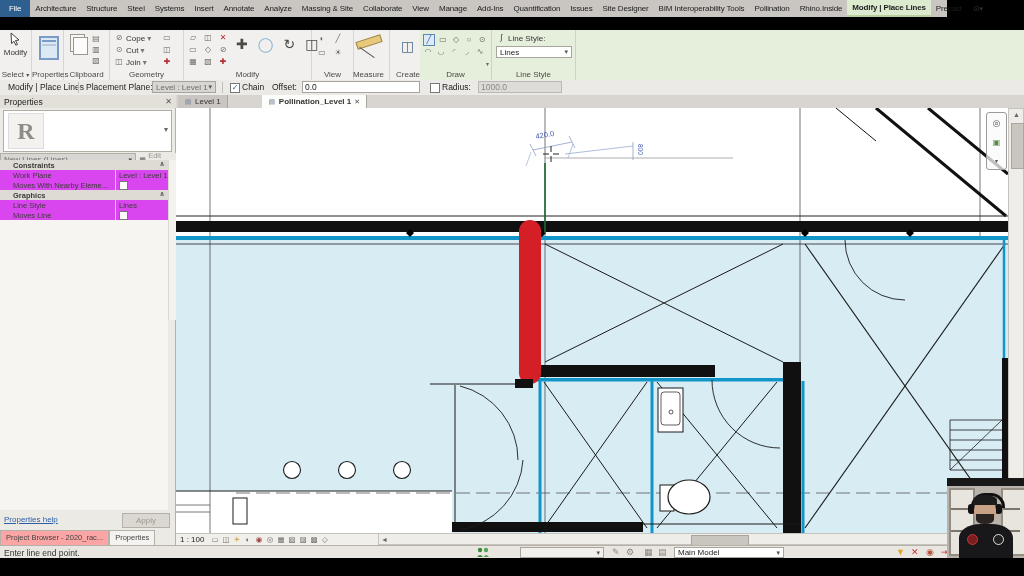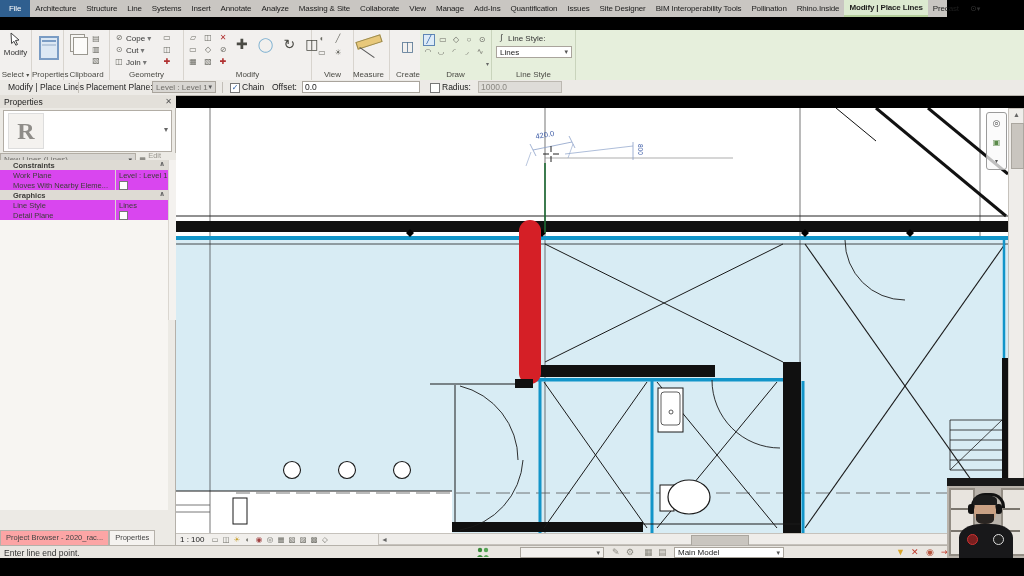--- a/index.html
+++ b/index.html
@@ -96,21 +96,21 @@
 <body>
 
 <div id="frame">
 
   <div class="abs" id="letterbox-top"></div>
 
   <div class="abs" id="tabbar">
     <span class="rtab file">File</span>
     <span class="rtab">Architecture</span>
     <span class="rtab">Structure</span>
-    <span class="rtab">Line</span>
+    <span class="rtab">Steel</span>
     <span class="rtab">Systems</span>
     <span class="rtab">Insert</span>
     <span class="rtab">Annotate</span>
     <span class="rtab">Analyze</span>
     <span class="rtab">Massing &amp; Site</span>
     <span class="rtab">Collaborate</span>
     <span class="rtab">View</span>
     <span class="rtab">Manage</span>
     <span class="rtab">Add-Ins</span>
     <span class="rtab">Quantification</span>
@@ -324,33 +324,48 @@
     </div>
     <div class="prow group" style="top:95px;">
       <span class="pl">Graphics</span>
         <span class="pg">∧</span>
     </div>
     <div class="prow" style="top:105px;">
       <span class="pl">Line Style</span>
         <span class="pv">Lines</span>
     </div>
     <div class="prow" style="top:115px;">
-      <span class="pl">Detail Plane</span>
+      <span class="pl">Moves Line</span>
       <span class="pv">
           <span class="cb" style="width:7px;height:7px;"></span>
         </span>
     </div>
     <div class="prow" style="top:125px;height:290px;border-bottom:none;background:#f7f5f2;"></div>
     <div id="prop-scroll"></div>
+    <div id="prop-bottom">
+      <span class="abs" style="left:4px;top:2px;color:#2a5fa5;text-decoration:underline;">Properties help</span>
+      <span class="abs" style="left:122px;top:0;width:46px;height:13px;background:#dbd8d2;border:1px solid #b5b1aa;color:#9a9890;text-align:center;line-height:13px;">Apply</span>
+    </div>
     <div id="prop-tabs">
       <span class="ptab" style="max-width:112px;">Project Browser - 2020_rac...</span>
       <span class="ptab active">Properties</span>
     </div>
   </div>
 
+  <div class="abs" id="viewtabs">
+    <span class="vtab" style="margin-left:2px;">
+      <span class="icbox" style="width:8px;font-size:7px;color:#7a8a9a;">▤</span>
+      <span>Level 1</span>
+    </span>
+    <span class="vtab active" style="margin-left:34px;">
+      <span class="icbox" style="width:8px;font-size:7px;color:#7a8a9a;">▤</span>
+      <span>Pollination_Level 1</span>
+      <span style="font-size:7px;color:#555;">✕</span>
+    </span>
+  </div>
 
   <div class="abs" id="canvas">
     <svg width="832" height="425" viewBox="0 0 832 425">
 
       <rect x="0" y="128" width="832" height="274" fill="#d8ecf4"></rect>
       <rect x="276" y="402" width="556" height="23" fill="#d8ecf4"></rect>
       <rect x="0" y="383" width="276" height="42" fill="#ffffff"></rect>
 
       <line x1="34" y1="0" x2="34" y2="425" stroke="#3a3a3a" stroke-width="0.7"></line>
       <line x1="369" y1="0" x2="369" y2="425" stroke="#3a3a3a" stroke-width="0.7"></line>

